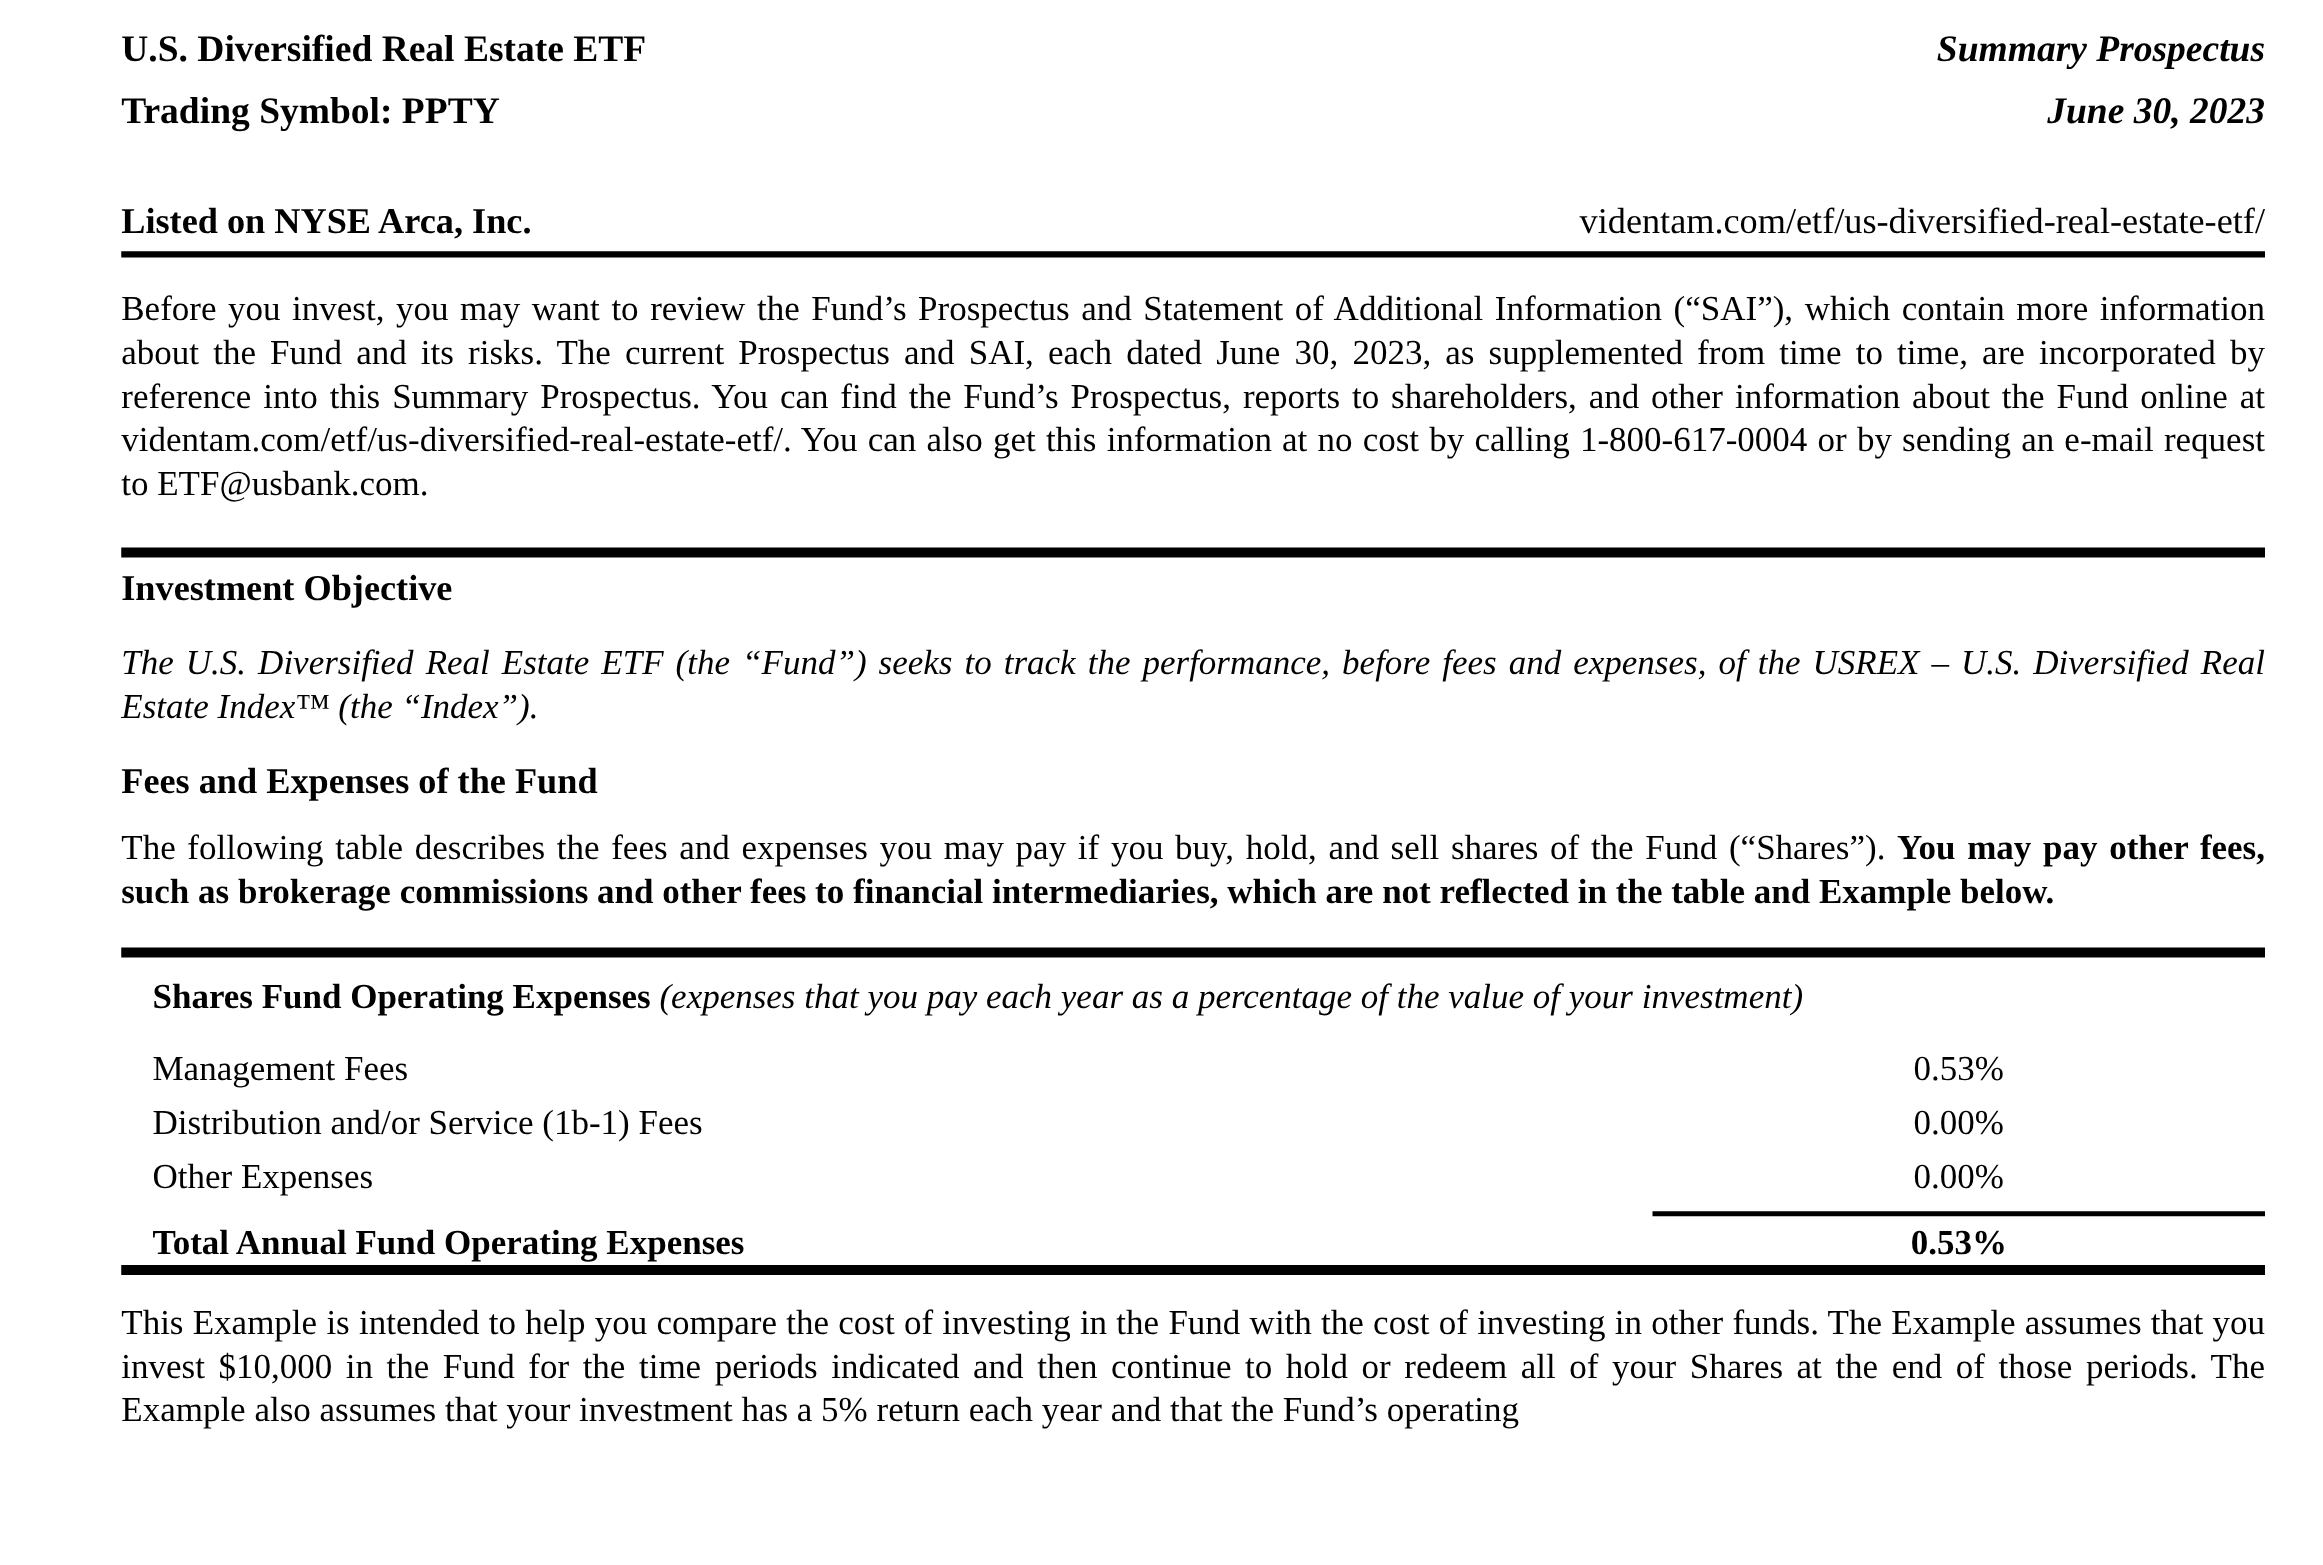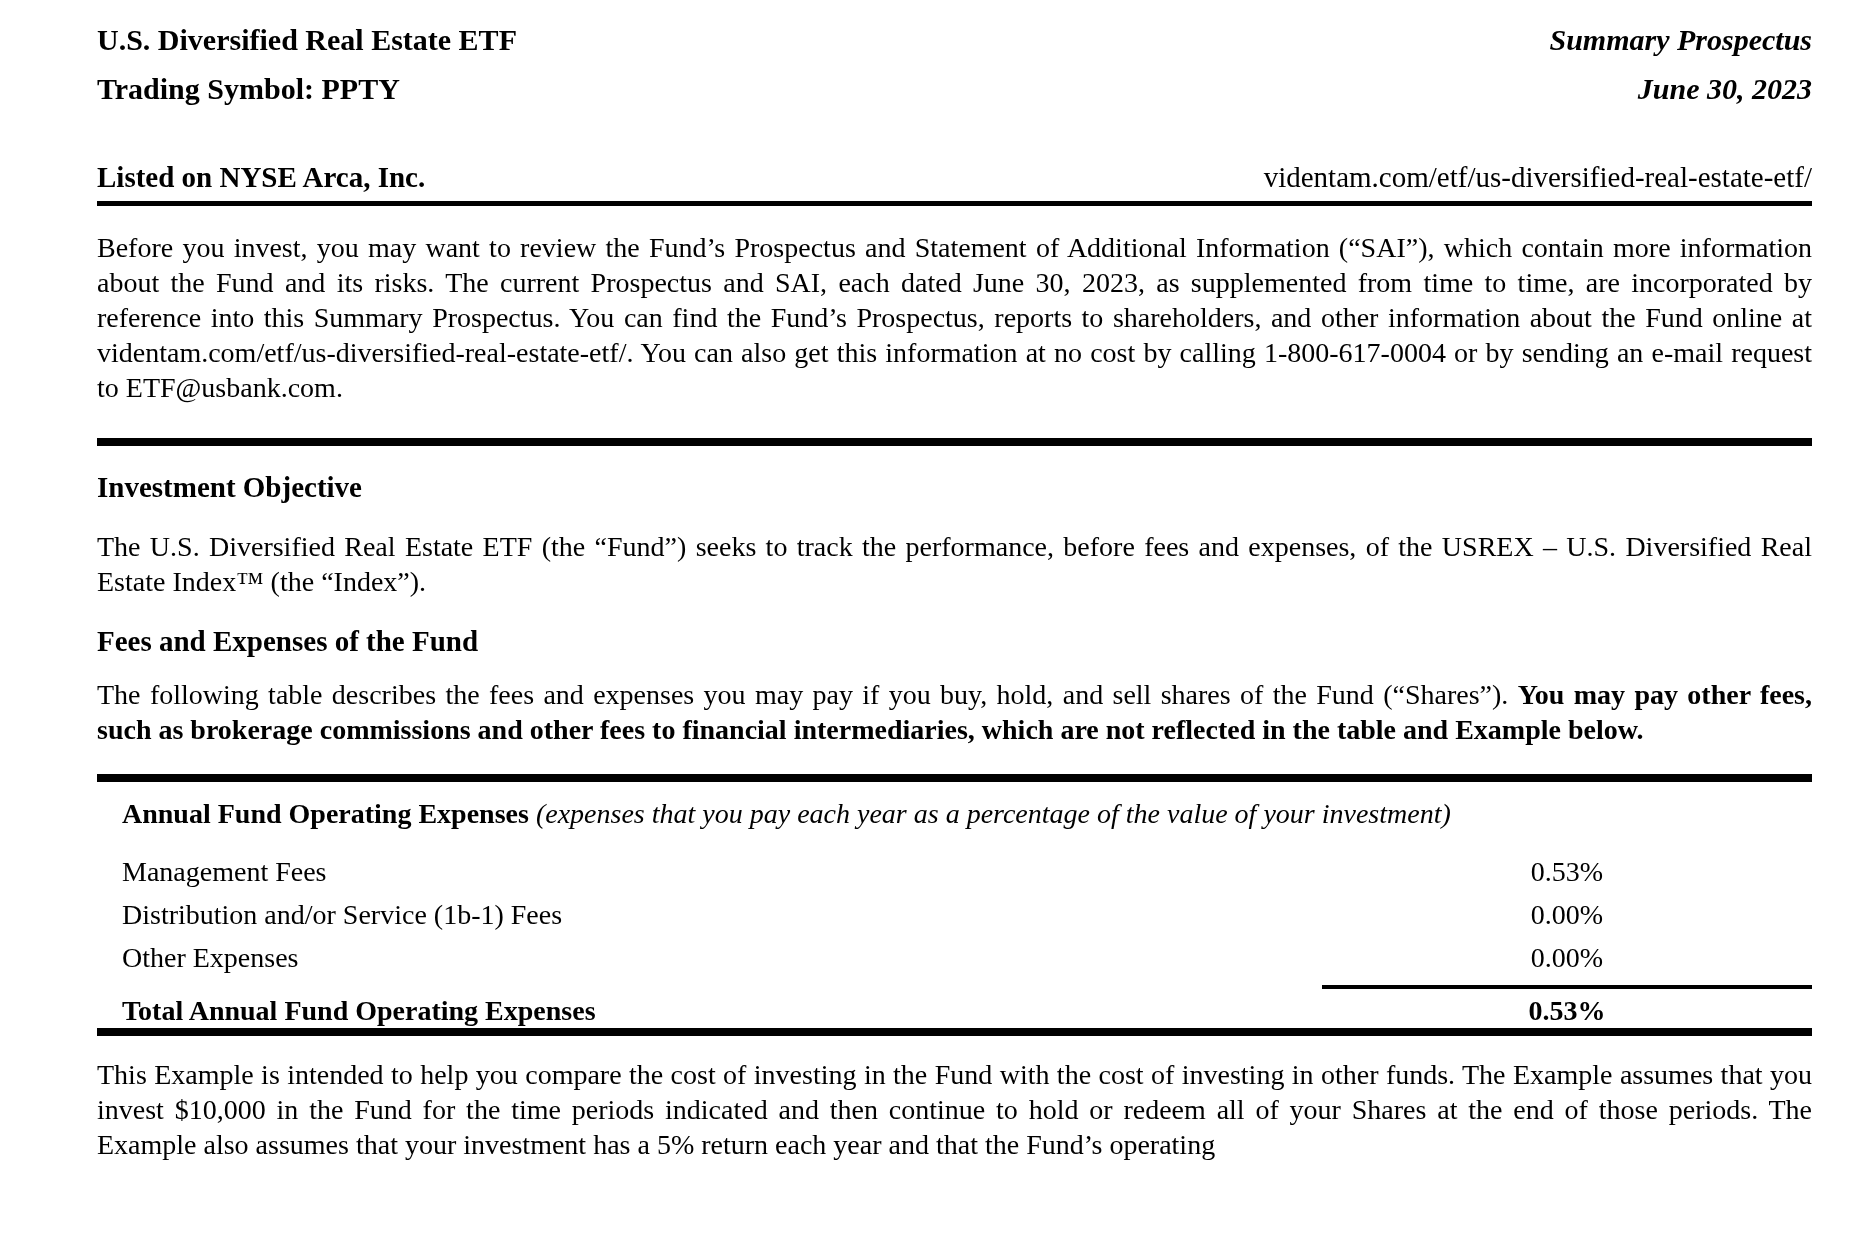--- a/index.html
+++ b/index.html
@@ -28,22 +28,22 @@
   }
   .listed-label { font-weight: bold; }
   .listed-url { font-weight: normal; }
 
   
   .para { text-align: justify; line-height: 35px; margin: 0; }
   .heading { font-weight: bold; font-size: 29px; line-height: 35px; }
   .intro-para { margin-top: 24px; }
   .rule { border: none; border-top: 8px solid #000; margin: 0; }
   .rule-1 { margin-top: 33px; }
-  .heading-io { margin-top: 24px; }
-  .para-io { margin-top: 24px; }
+  .heading-io { margin-top: 8px; }
+  .para-io { margin-top: 24px; font-style: italic; }
   .heading-fees { margin-top: 25px; }
   .para-fees { margin-top: 18px; }
   .rule-2 { margin-top: 27px; }
   .bold-seg { font-weight: bold; }
 
   
   .fee-table { margin-left: 25px; margin-top: 14px; }
   .fee-caption { line-height: 35px; margin-top: 0; }
   .fee-caption .cap-bold { font-weight: bold; }
   .fee-caption .cap-italic { font-style: italic; }
@@ -91,21 +91,21 @@
   <div class="heading heading-fees">Fees and Expenses of the Fund</div>
   <p class="para para-fees">
     <span>The following table describes the fees and expenses you may pay if you buy, hold, and sell shares of the Fund (“Shares”).</span>
     <span class="bold-seg">You may pay other fees, such as brokerage commissions and other fees to financial intermediaries, which are not reflected in the table and Example below.</span>
   </p>
 
   <hr class="rule rule-2">
 
   <div class="fee-table">
     <div class="fee-caption">
-      <span class="cap-bold">Annual Fund Operating Expenses</span>
+      <span class="cap-bold">Shares Fund Operating Expenses</span>
       <span class="cap-italic">(expenses that you pay each year as a percentage of the value of your investment)</span>
     </div>
 
     <div class="fee-row r1">
       <span class="fee-label">Management Fees</span>
       <span class="fee-value">0.53%</span>
     </div>
     <div class="fee-row r2">
       <span class="fee-label">Distribution and/or Service (1b-1) Fees</span>
       <span class="fee-value">0.00%</span>

